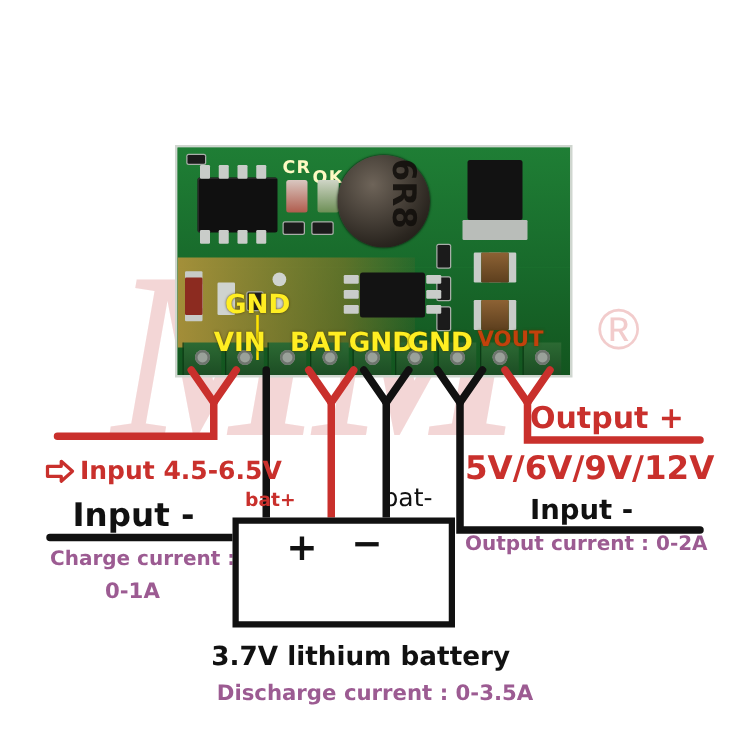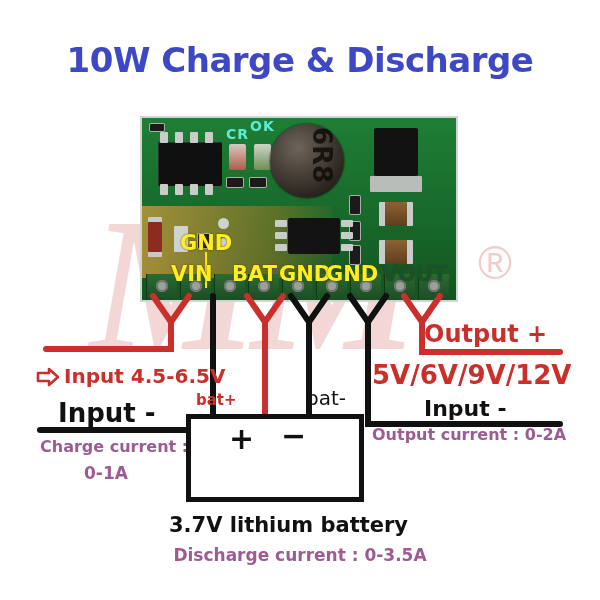--- a/index.html
+++ b/index.html
@@ -37,21 +37,21 @@
   .inductor{left:128px;top:6px;width:74px;height:74px;border-radius:50%;
       background:radial-gradient(circle at 38% 32%,#6e6459,#2b2620 70%,#15120f);
       box-shadow:0 0 2px #000;}
   .ind-txt{position:absolute;left:24px;top:16px;color:#100d0a;font-size:26px;
       font-weight:bold;transform:rotate(90deg);font-family:"DejaVu Sans",sans-serif;opacity:.85;}
   .mosfet{left:232px;top:10px;width:44px;height:48px;background:#121212;border-radius:2px;}
   .mosfet-pad{left:228px;top:58px;width:52px;height:16px;background:#b9bdb9;border-radius:1px;}
   .led{position:absolute;width:17px;height:26px;border-radius:2px;}
   .led-red{background:linear-gradient(180deg,#d9c7c0,#b05c4d);}
   .led-grn{background:linear-gradient(180deg,#cfd5c6,#6d8f56);}
-  .silk{position:absolute;color:#5eead4;font-size:14px;font-weight:bold;
+  .silk{position:absolute;color:#fef9c3;font-size:14px;font-weight:bold;
       font-family:"DejaVu Sans",sans-serif;letter-spacing:1px;}
   .smd{position:absolute;background:#1b1b1b;border-radius:1px;
       box-shadow:0 0 0 1px #a9aea9;}
   .smd-l{position:absolute;background:#cfd3cf;border-radius:1px;}
   .cap-tan{position:absolute;background:linear-gradient(180deg,#8d6234,#5d3f1e);border-radius:1px;
       box-shadow:-6px 0 0 #c8ccc8,6px 0 0 #c8ccc8;}
   .soic{left:146px;top:100px;width:52px;height:36px;background:#131313;border-radius:2px;}
   .res-red{left:6px;top:104px;width:14px;height:30px;background:#8c2b20;border-radius:1px;
       box-shadow:0 -5px 0 #c7cbc7,0 5px 0 #c7cbc7;}
   
@@ -61,21 +61,21 @@
       background:#9aa19a;box-shadow:0 0 0 2px #6e756e inset;}
 
   
   .ylabel{position:absolute;color:#ffee22;font-weight:bold;
       font-family:"DejaVu Sans",sans-serif;text-shadow:0 0 2px #4a3a00;white-space:nowrap;}
   #lab-gnd{left:180px;top:231px;font-size:21px;}
   #lab-vin{left:148px;top:262px;font-size:21px;margin-left:23px;}
   #lab-bat{left:232px;top:262px;font-size:21px;}
   #lab-gnd2{left:279px;top:262px;font-size:21px;}
   #lab-gnd3{left:326px;top:262px;font-size:21px;}
-  #lab-vout{left:382px;top:262px;font-size:21px;color:#14532d;}
+  #lab-vout{left:382px;top:262px;font-size:17px;color:#c2410c;}
   #gnd-stem{position:absolute;left:205px;top:252px;width:2px;height:36px;background:#ffe400;}
 
   
   svg#wires{position:absolute;left:0;top:0;width:600px;height:600px;overflow:visible;}
 
   
   .lbl{position:absolute;white-space:nowrap;font-family:"DejaVu Sans",sans-serif;}
   .red{color:#c9302c;}
   .blk{color:#111;}
   .pur{color:#9c5b92;}
@@ -103,41 +103,40 @@
   #t-discharge{left:0;top:545px;width:600px;text-align:center;font-size:17px;font-weight:bold;}
 </style>
 </head>
 <body>
 
 <div id="stage">
 
   <div class="wm" id="wm-letters">MM</div>
   <div class="wm" id="wm-reg">®</div>
 
-  <div id="title">10W Charge &amp; Discharge</div>
 
   <div id="pcb">
     <div class="pcb-upper"></div>
     <div class="pcb-lower"></div>
     <div class="pcb-band"></div>
 
     <div class="comp smd" style="left:8px;top:6px;width:14px;height:7px;"></div>
 
     <div class="comp ic-big"></div>
     <div class="pin" style="left:18px;top:14px;"></div>
     <div class="pin" style="left:33px;top:14px;"></div>
     <div class="pin" style="left:48px;top:14px;"></div>
     <div class="pin" style="left:63px;top:14px;"></div>
     <div class="pin" style="left:18px;top:66px;"></div>
     <div class="pin" style="left:33px;top:66px;"></div>
     <div class="pin" style="left:48px;top:66px;"></div>
     <div class="pin" style="left:63px;top:66px;"></div>
 
     <div class="silk" style="left:84px;top:8px;">CR</div>
-    <div class="silk" style="left:108px;top:0;">OK</div>
+    <div class="silk" style="left:108px;top:16px;">OK</div>
     <div class="led led-red" style="left:87px;top:26px;"></div>
     <div class="led led-grn" style="left:112px;top:26px;"></div>
     <div class="comp smd" style="left:85px;top:60px;width:16px;height:9px;"></div>
     <div class="comp smd" style="left:108px;top:60px;width:16px;height:9px;"></div>
 
     <div class="comp inductor">
       <div class="ind-txt">6R8</div>
     </div>
 
     <div class="comp mosfet"></div>

